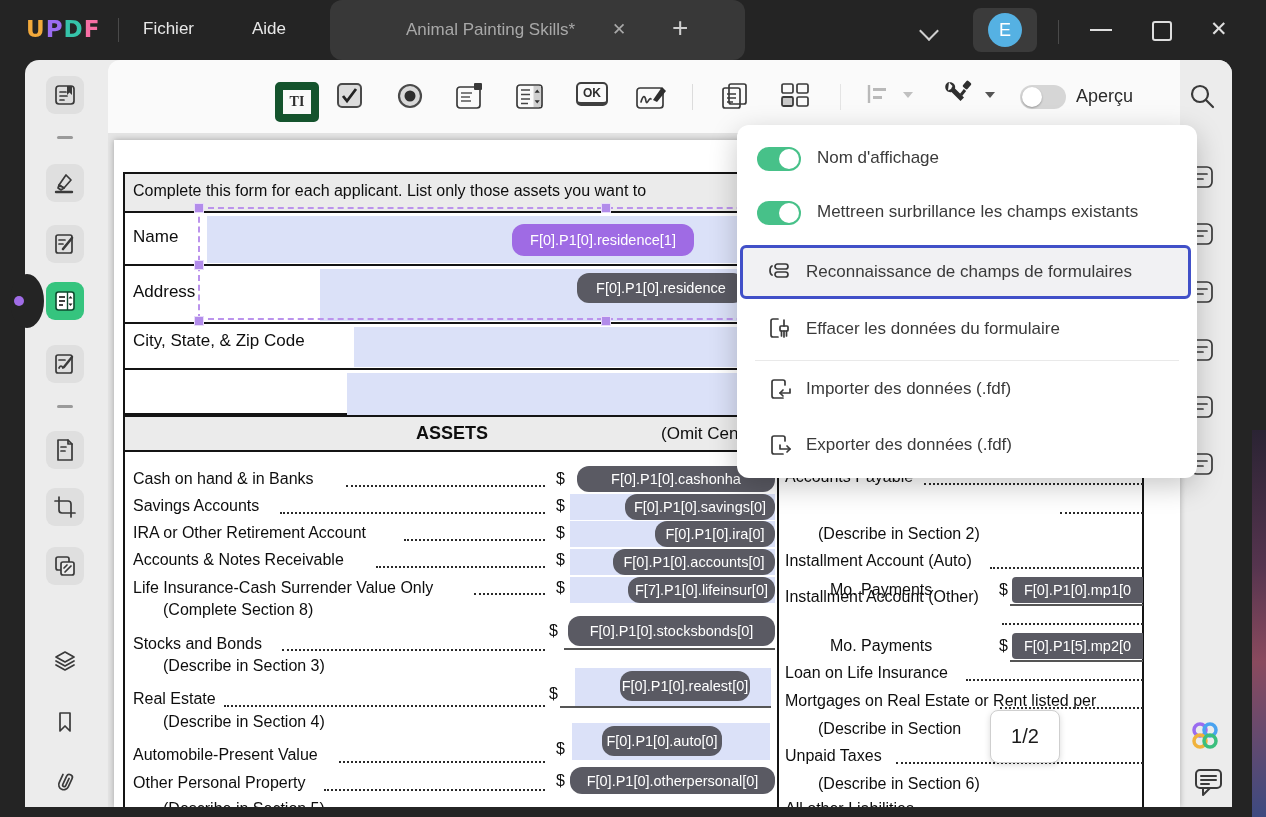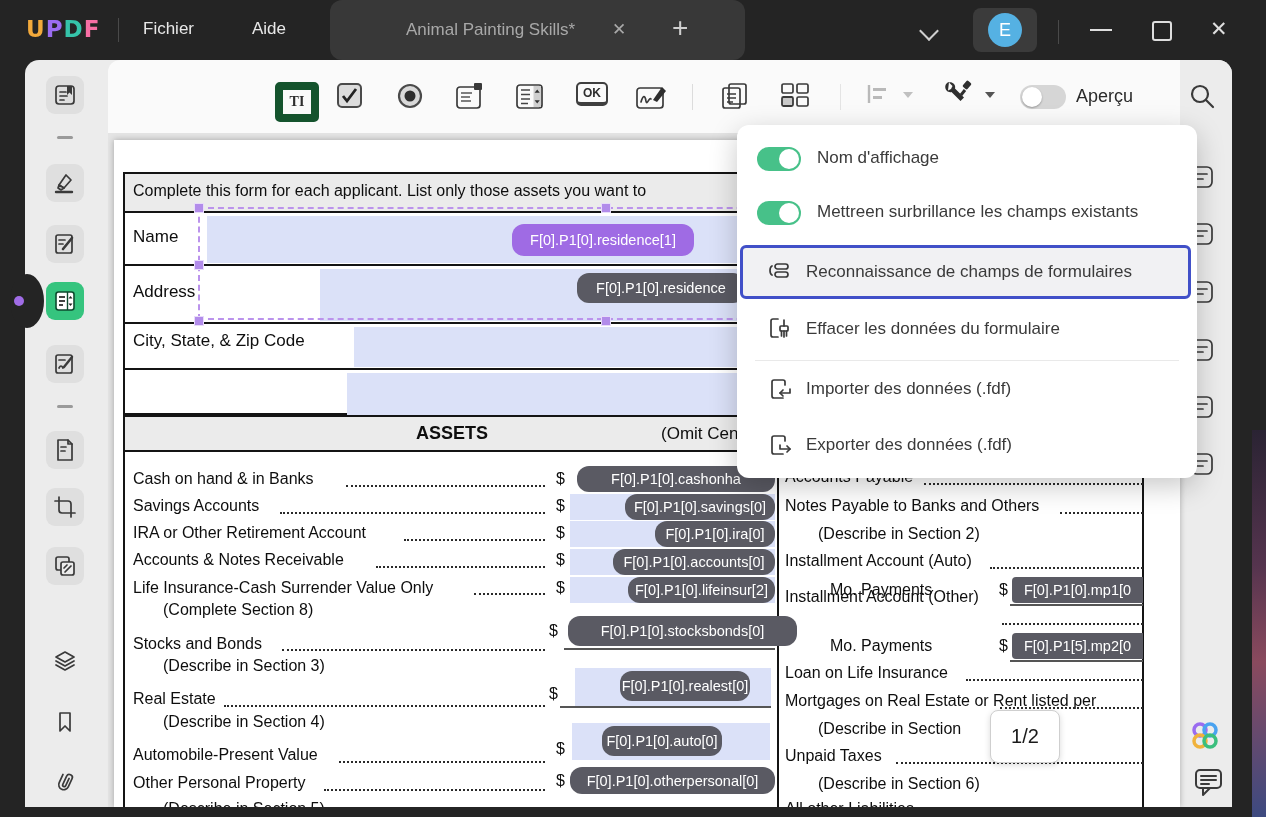--- a/index.html
+++ b/index.html
@@ -400,27 +400,27 @@
     <div class="dots" style="left:262px;top:426px;width:169px;"></div>
     <span class="pdftxt" style="left:442px;top:411px;">$</span>
     <div class="lav" style="left:456px;top:409px;width:205px;height:26px;"></div>
     <div class="badge bgray" style="left:499px;top:409px;width:162px;height:26px;">F[0].P1[0].accounts[0]</div>
 
     <span class="pdftxt" style="left:19px;top:439px;">Life Insurance-Cash Surrender Value Only</span>
     <div class="dots" style="left:360px;top:453px;width:71px;"></div>
     <span class="pdftxt" style="left:49px;top:461px;">(Complete Section 8)</span>
     <span class="pdftxt" style="left:442px;top:439px;">$</span>
     <div class="lav" style="left:456px;top:437px;width:205px;height:26px;"></div>
-    <div class="badge bgray" style="left:514px;top:437px;width:147px;height:26px;">F[0].P1[0].lifeinsur[2]</div>
+    <div class="badge bgray" style="left:514px;top:437px;width:147px;height:26px;">F[7].P1[0].lifeinsur[0]</div>
 
     <span class="pdftxt" style="left:19px;top:495px;">Stocks and Bonds</span>
     <div class="dots" style="left:168px;top:509px;width:263px;"></div>
     <span class="pdftxt" style="left:49px;top:517px;">(Describe in Section 3)</span>
     <span class="pdftxt" style="left:435px;top:482px;">$</span>
-    <div class="badge bgray" style="left:454px;top:476px;width:229px;height:30px;">F[0].P1[0].stocksbonds[0]</div>
+    <div class="badge bgray" style="left:454px;top:476px;width:207px;height:30px;">F[0].P1[0].stocksbonds[0]</div>
     <div class="uline" style="left:450px;top:508px;width:211px;"></div>
 
     <span class="pdftxt" style="left:19px;top:550px;">Real Estate</span>
     <div class="dots" style="left:110px;top:565px;width:321px;"></div>
     <span class="pdftxt" style="left:49px;top:573px;">(Describe in Section 4)</span>
     <span class="pdftxt" style="left:435px;top:545px;">$</span>
     <div class="lav" style="left:461px;top:528px;width:196px;height:38px;"></div>
     <div class="badge bgray" style="left:506px;top:531px;width:130px;height:30px;">F[0].P1[0].realest[0]</div>
     <div class="uline" style="left:446px;top:566px;width:211px;"></div>
 
@@ -432,21 +432,20 @@
 
     <span class="pdftxt" style="left:19px;top:634px;">Other Personal Property</span>
     <div class="dots" style="left:210px;top:649px;width:221px;"></div>
     <span class="pdftxt" style="left:442px;top:632px;">$</span>
     <div class="badge bgray" style="left:456px;top:627px;width:205px;height:27px;">F[0].P1[0].otherpersonal[0]</div>
     <span class="pdftxt" style="left:49px;top:660px;">(Describe in Section 5)</span>
 
     <span class="pdftxt" style="left:671px;top:328px;">Accounts Payable</span>
     <div class="dots" style="left:810px;top:343px;width:219px;"></div>
 
-    <span class="pdftxt" style="left:671px;top:357px;">Notes Payable to Banks and Others</span>
     <div class="dots" style="left:946px;top:372px;width:83px;"></div>
     <span class="pdftxt" style="left:704px;top:385px;">(Describe in Section 2)</span>
 
     <span class="pdftxt" style="left:671px;top:412px;">Installment Account (Auto)</span>
     <div class="dots" style="left:876px;top:427px;width:153px;"></div>
 
     <span class="pdftxt" style="left:716px;top:441px;">Mo. Payments</span>
     <span class="pdftxt" style="left:885px;top:441px;">$</span>
     <div class="badge bgray" style="left:898px;top:437px;width:131px;height:26px;border-radius:4px 0 0 4px;">F[0].P1[0].mp1[0</div>
     <div class="uline" style="left:896px;top:464px;width:133px;"></div>

